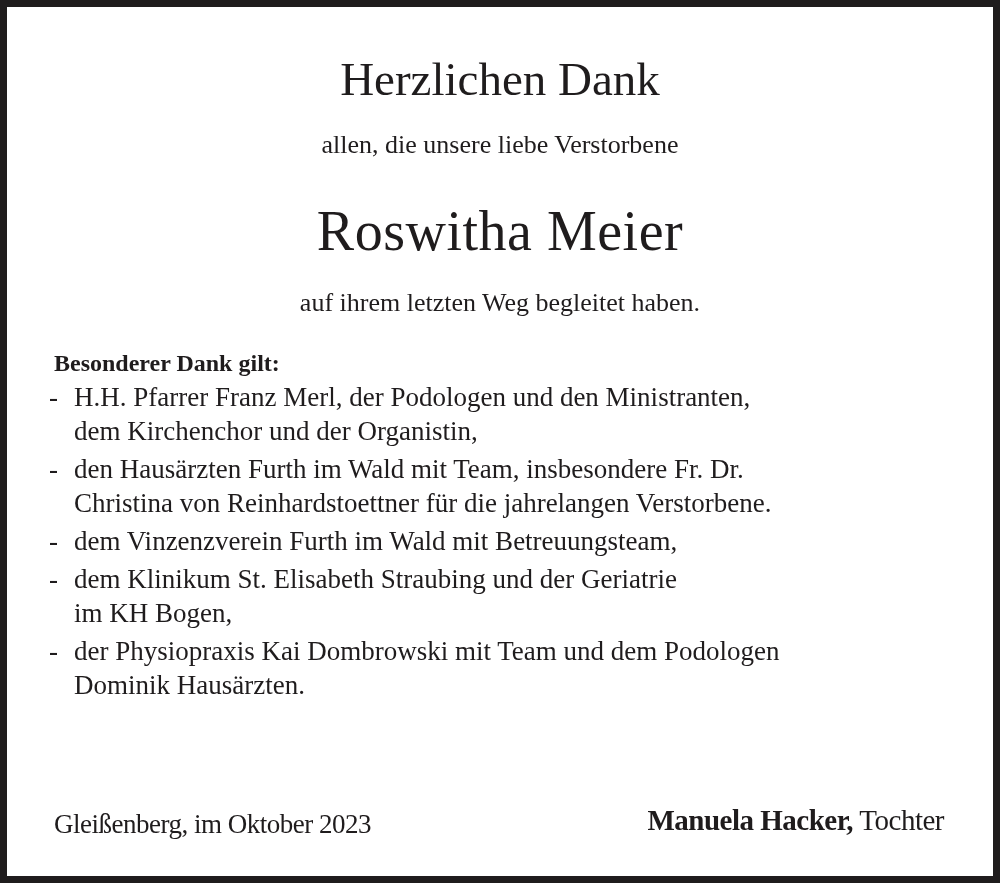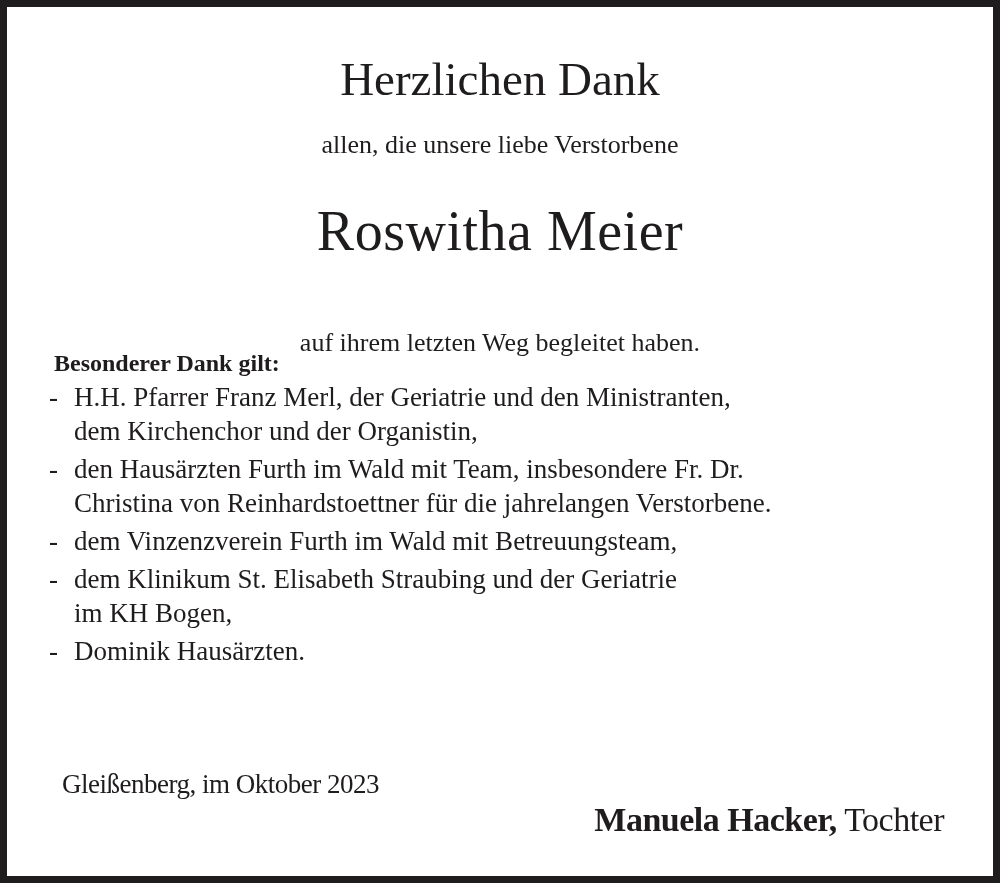--- a/index.html
+++ b/index.html
@@ -11,64 +11,65 @@
     border: 7px solid #1f1c1d;
     background: #ffffff;
     font-family: "Liberation Serif", "DejaVu Serif", serif;
     color: #1f1c1d;
   }
   .abs { position: absolute; white-space: nowrap; text-align: right; }
   .center { left: 0; right: 0; text-align: center; }
   .heading { top: 42px; font-size: 47px; line-height: 60px; }
   .intro { top: 121px; font-size: 26px; line-height: 34px; }
   .name { top: 174px; font-size: 56px; line-height: 100px; letter-spacing: 0.5px; }
-  .outro { top: 279px; font-size: 26px; line-height: 34px; margin-top: 40px; }
+  .outro { top: 279px; font-size: 26px; line-height: 34px; }
   .dank-title { left: 47px; top: 340px; font-size: 24px; line-height: 32px; font-weight: bold; }
   .list { position: absolute; left: 42px; top: 373px; width: 920px; font-size: 27px; line-height: 34px; }
   .item { position: relative; padding-left: 25px; margin-bottom: 4px; }
   .item .dash { position: absolute; left: 0; top: 0; }
   .item .line { display: block; white-space: nowrap; }
-  .place { left: 47px; top: 760px; font-size: 27px; line-height: 34px; letter-spacing: -0.5px; margin-left: 8px; }
-  .sign { right: 49px; top: 796px; font-size: 34px; line-height: 34px; letter-spacing: -0.5px; }
+  .place { left: 47px; top: 800px; font-size: 27px; line-height: 34px; letter-spacing: -0.5px; }
+  .sign { right: 49px; top: 796px; font-size: 29px; line-height: 34px; letter-spacing: -0.5px; }
   .sign b { font-weight: bold; }
 </style>
 </head>
 <body>
 
 <div class="frame">
 
   <div class="abs center heading">Herzlichen Dank</div>
   <div class="abs center intro">allen, die unsere liebe Verstorbene</div>
   <div class="abs center name">Roswitha Meier</div>
   <div class="abs center outro">auf ihrem letzten Weg begleitet haben.</div>
 
   <div class="abs dank-title">Besonderer Dank gilt:</div>
 
   <div class="list">
     <div class="item">
       <span class="dash">-</span>
-      <span class="line">H.H. Pfarrer Franz Merl, der Geriatrie und den Ministranten,</span>
+      <span class="line">H.H. Pfarrer Franz Merl, der Podologen und den Ministranten,</span>
       <span class="line">dem Kirchenchor und der Organistin,</span>
     </div>
     <div class="item">
       <span class="dash">-</span>
       <span class="line">den Hausärzten Furth im Wald mit Team, insbesondere Fr. Dr.</span>
       <span class="line">Christina von Reinhardstoettner für die jahrelangen Verstorbene.</span>
     </div>
     <div class="item">
       <span class="dash">-</span>
       <span class="line">dem Vinzenzverein Furth im Wald mit Betreuungsteam,</span>
     </div>
     <div class="item">
       <span class="dash">-</span>
       <span class="line">dem Klinikum St. Elisabeth Straubing und der Geriatrie</span>
       <span class="line">im KH Bogen,</span>
     </div>
     <div class="item">
       <span class="dash">-</span>
+      <span class="line">der Physiopraxis Kai Dombrowski mit Team und dem Podologen</span>
       <span class="line">Dominik Hausärzten.</span>
     </div>
   </div>
 
   <div class="abs place">Gleißenberg, im Oktober 2023</div>
 
   <div class="abs sign">
     <b>Manuela Hacker,</b>
     <span>Tochter</span>
   </div>

